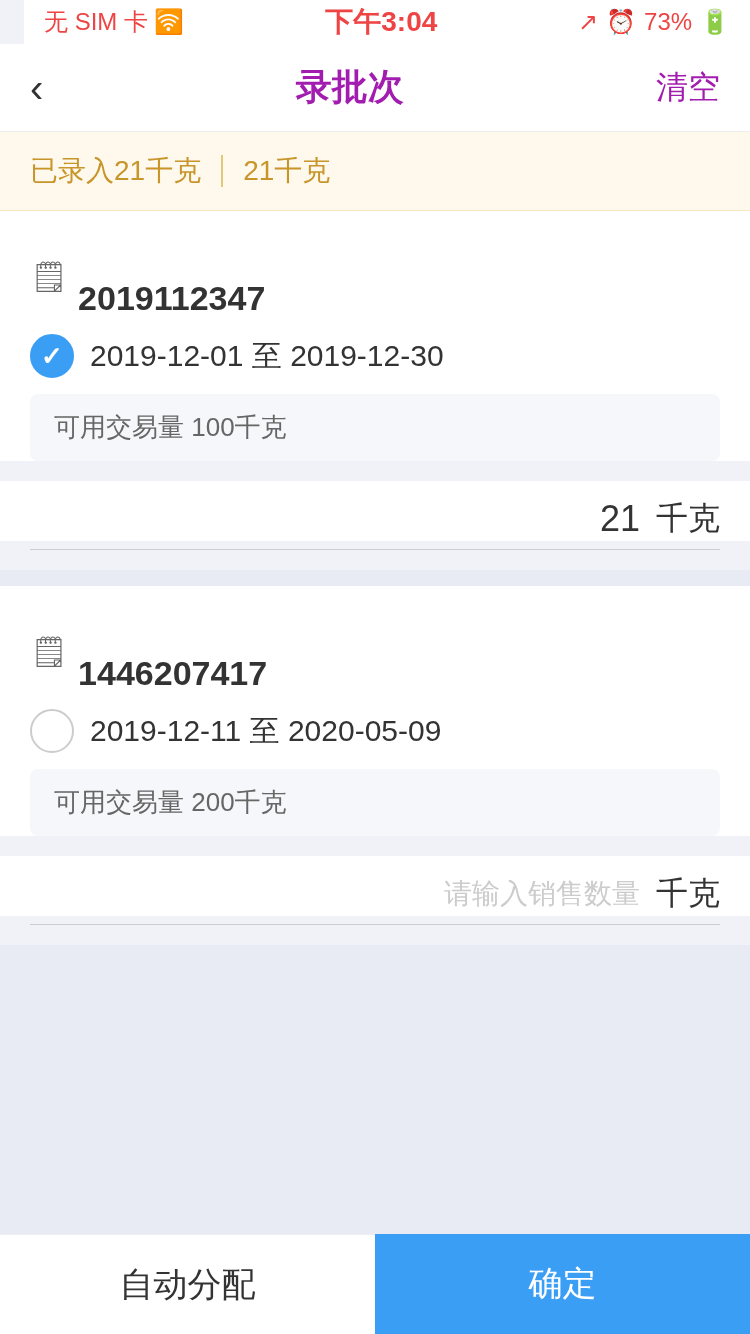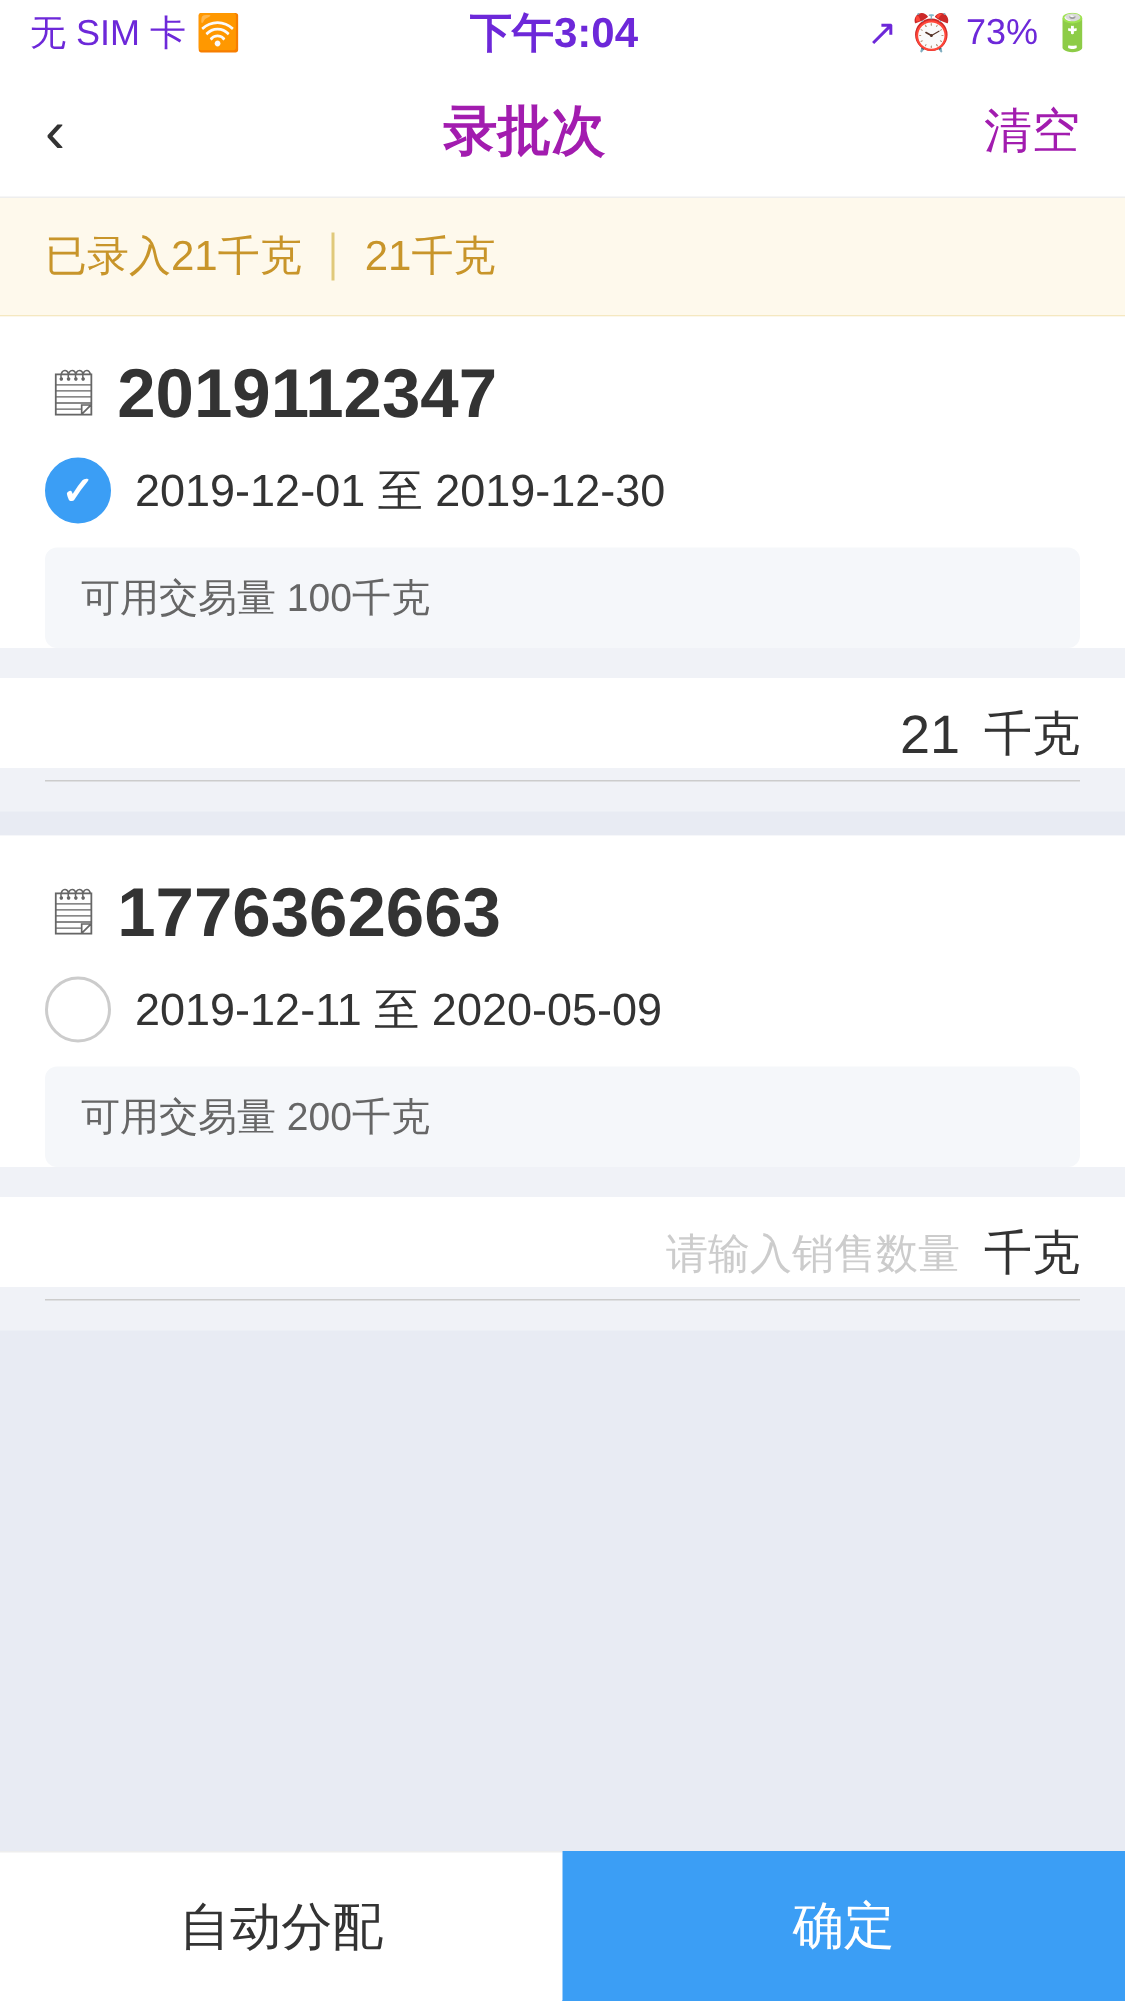--- a/index.html
+++ b/index.html
@@ -15,21 +15,22 @@
 
     
     .status-bar {
       height: 44px;
       background: #fff;
       display: flex;
       align-items: center;
       justify-content: space-between;
       padding: 0 20px;
       font-size: 24px;
-      color: #6d28d9;
+      color: #ef4444;
+      margin-left: 24px;
     }
     .status-left { display: flex; align-items: center; gap: 10px; }
     .status-center { font-size: 28px; font-weight: 600; }
     .status-right { display: flex; align-items: center; gap: 8px; font-size: 24px; }
 
     
     .nav-bar {
       height: 88px;
       background: #fff;
       display: flex;
@@ -87,23 +88,24 @@
       display: flex;
       align-items: center;
       gap: 10px;
       margin-bottom: 16px;
     }
     .batch-icon {
       color: #666;
       font-size: 30px;
     }
     .batch-id {
-      font-size: 46px;
+      font-size: 34px;
       font-weight: 600;
       color: #333;
+      margin-top: 44px;
     }
     .batch-date-row {
       display: flex;
       align-items: center;
       gap: 16px;
       margin-bottom: 16px;
     }
     .radio-btn {
       width: 44px;
       height: 44px;
@@ -289,21 +291,21 @@
   <input class="qty-input" type="text" value="21" style="">
   <span class="qty-unit">千克</span>
 </div>
 <div class="qty-underline"></div>
 
 <div class="section-sep"></div>
 
 <div class="batch-item-2">
   <div class="batch-header">
     <span class="batch-icon">🗒</span>
-    <span class="batch-id">1776362663</span>
+    <span class="batch-id">1446207417</span>
   </div>
   <div class="batch-date-row">
     <div class="radio-btn"></div>
     <span class="batch-date">2019-12-11 至 2020-05-09</span>
   </div>
   <div class="avail-box">可用交易量 200千克</div>
 </div>
 
 <div class="placeholder-row">
   <input class="placeholder-input" type="text" placeholder="请输入销售数量" style="">

